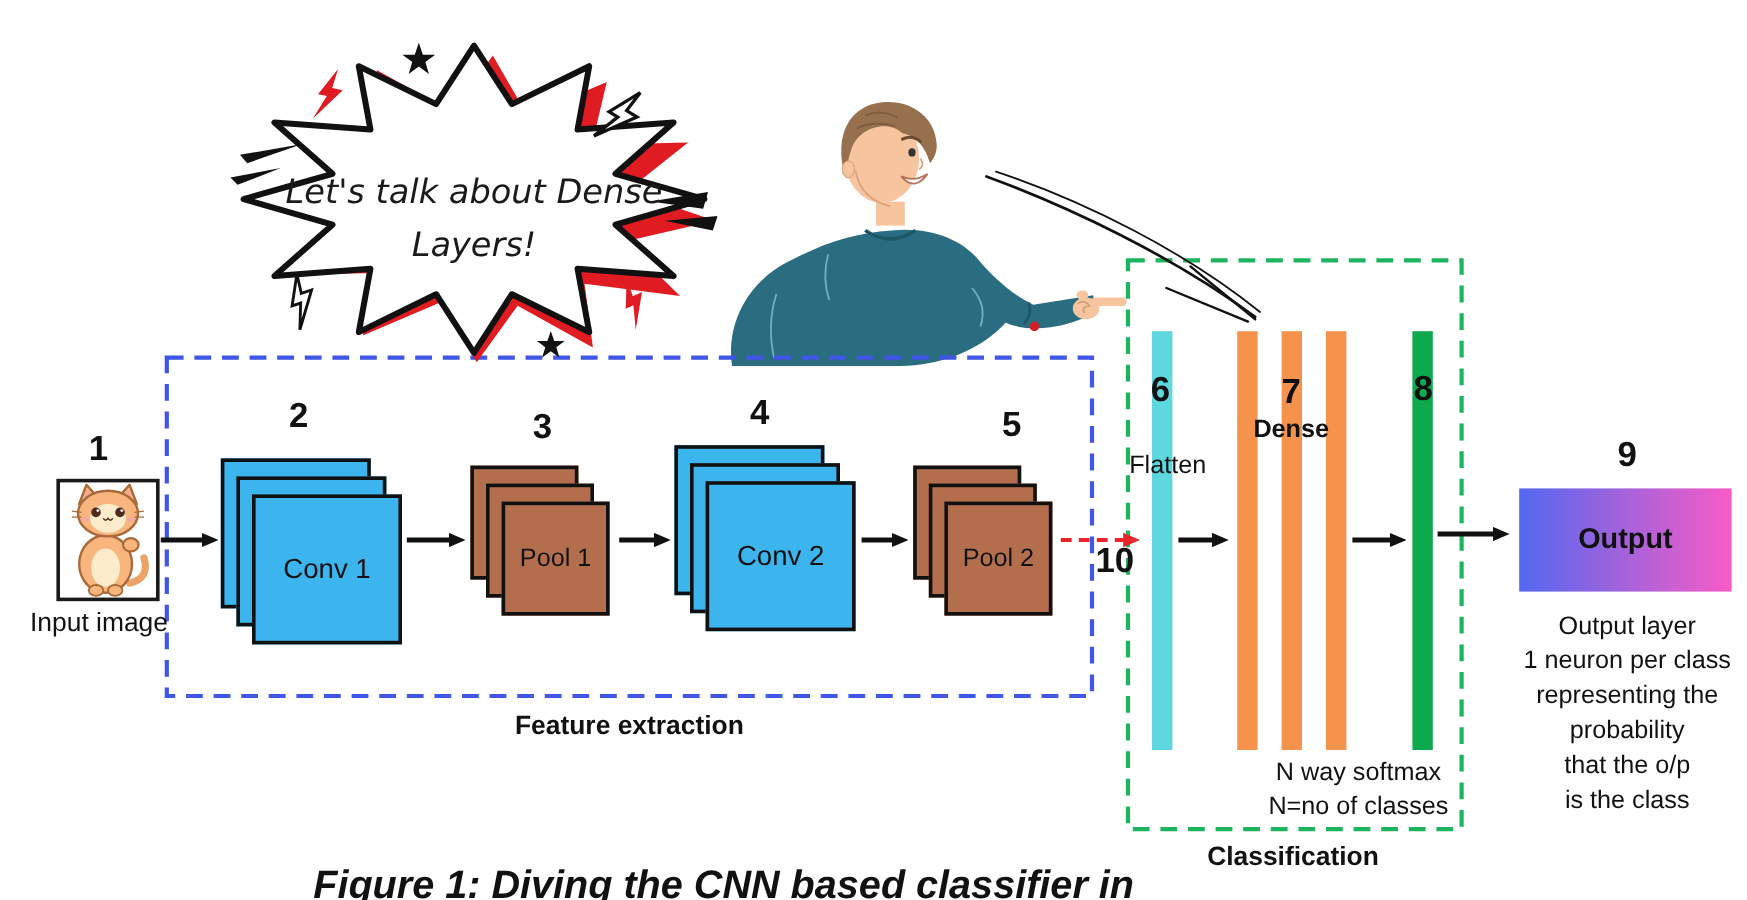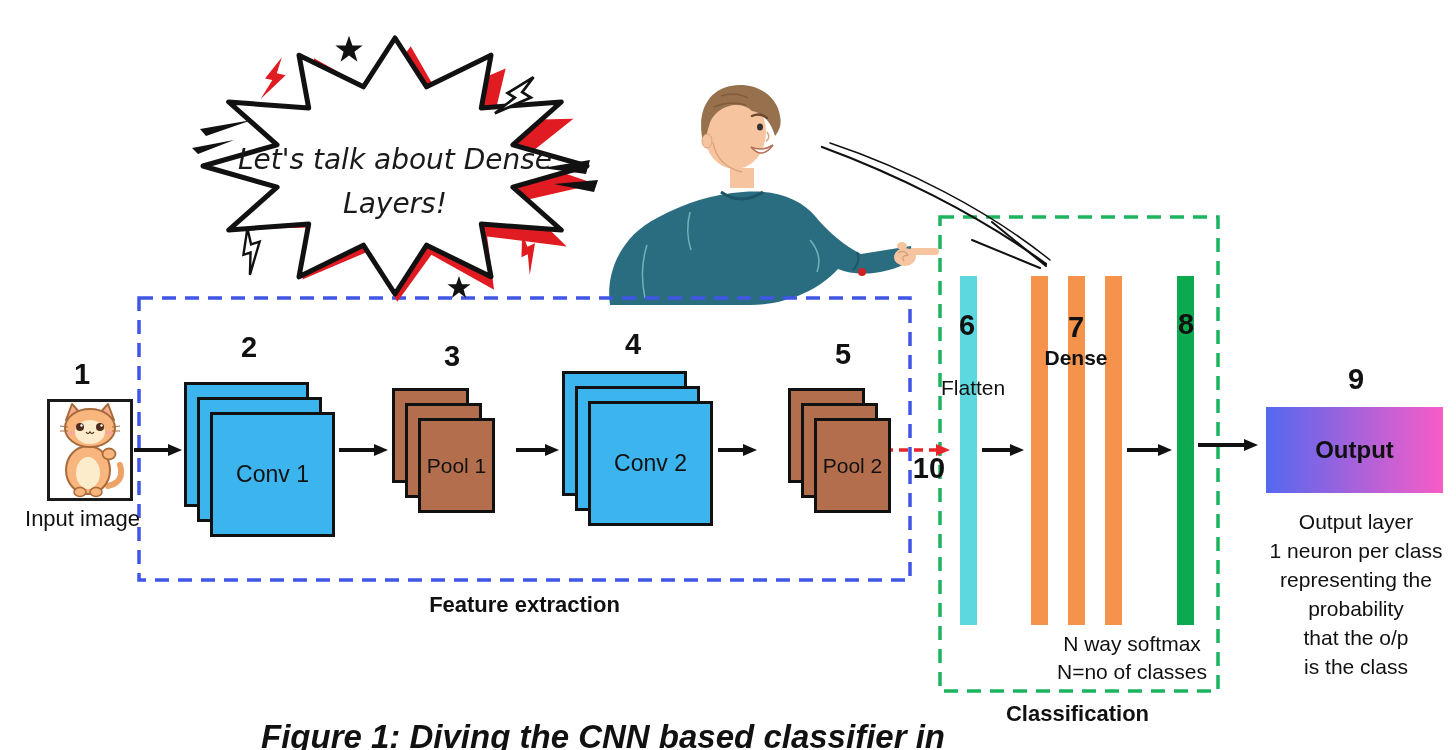--- a/index.html
+++ b/index.html
@@ -7,21 +7,21 @@
           font-family:"Liberation Sans",sans-serif;color:#111;}
   .abs{position:absolute;}
   .num{position:absolute;font-weight:bold;font-size:29px;text-align:center;width:46px;line-height:32px;}
   .lbl{position:absolute;font-size:22px;}
   .center{text-align:center;}
   .bold{font-weight:bold;}
   
   .stack{position:absolute;}
   .sq{position:absolute;border:3px solid #111;box-sizing:border-box;}
   .conv .sq{width:125px;height:125px;background:#3cb4ee;}
-  .pool .sq{width:77px;height:95px;background:#b36e4e;}
+  .pool .sq{width:90px;height:95px;background:#b36e4e;}
   .s0{left:0;top:0}.s1{left:13px;top:15px}
   .s2{left:26px;top:30px;display:flex;align-items:center;justify-content:center;}
   .conv .s2{font-size:23px;}
   .pool .s2{font-size:21px;}
   
   .bar{position:absolute;top:276px;width:17px;height:349px;}
   .bar.cyan{background:#5cd8de;}
   .bar.orange{background:#f5934c;}
   .bar.green{background:#0ca94f;}
   
@@ -134,21 +134,21 @@
         <span>Pool 1</span>
       </div>
   </div>
   <div class="stack conv layer2" style="left:562px;top:371px;width:151px;height:155px;">
     <div class="sq s0"></div>
       <div class="sq s1"></div>
     <div class="sq s2">
         <span>Conv 2</span>
       </div>
   </div>
-  <div class="stack pool layer2" style="left:761px;top:388px;width:121px;height:125px;margin-left:27px;">
+  <div class="stack pool layer2" style="left:761px;top:388px;width:121px;height:125px;">
     <div class="sq s0"></div>
       <div class="sq s1"></div>
     <div class="sq s2">
         <span>Pool 2</span>
       </div>
   </div>
 
   <div class="bar cyan abs layer2" style="left:960px;"></div>
   <div class="bar orange abs layer2" style="left:1031px;"></div>
   <div class="bar orange abs layer2" style="left:1068px;"></div>

